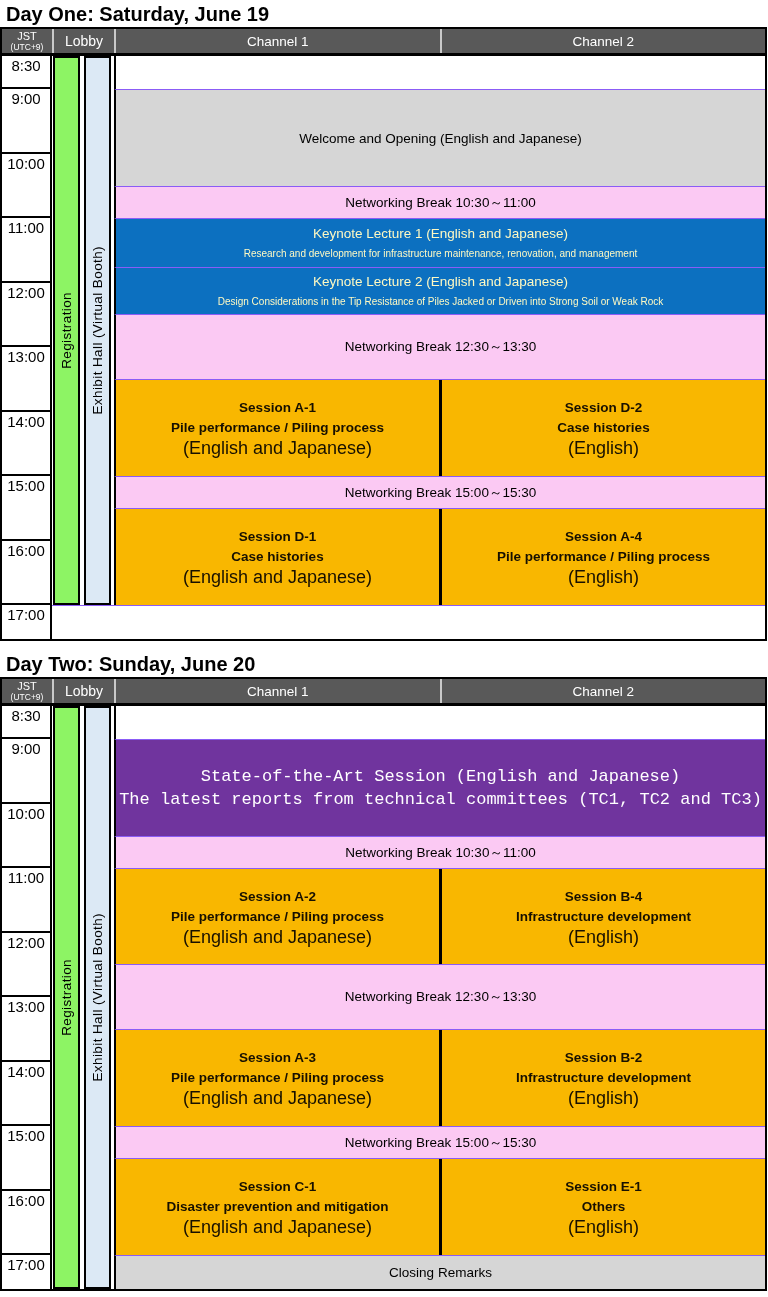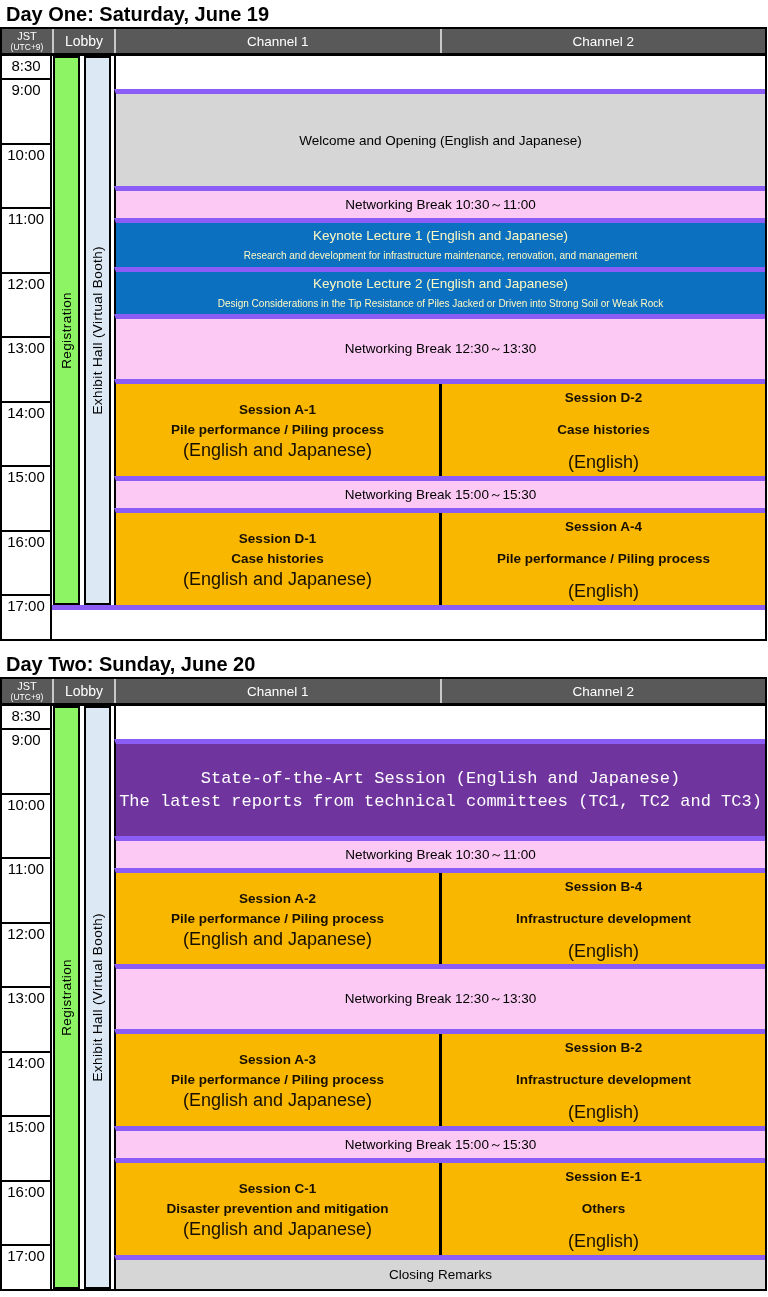--- a/index.html
+++ b/index.html
@@ -16,55 +16,55 @@
   .h-time { width:50px; flex-direction:column; line-height:1; }
   .h-time .tz  { font-size:11px; }
   .h-time .tzs { font-size:8.5px; margin-top:1px; }
   .h-lobby { width:62px; font-size:14px; border-left:2px solid #c9c9c9; }
   .h-ch { flex:1; font-size:13.5px; border-left:2px solid #c9c9c9; }
 
   
   .tbody { display:flex; height:583px; }
   .timecol { width:50px; box-sizing:border-box; border-right:2px solid #000; background:#fff; }
   .tcell { box-sizing:border-box; border-bottom:2px solid #000; font-size:15px; text-align:center; padding-top:1px; }
-  .tcell.half { height:24px; }
+  .tcell.half { height:33px; }
   .tcell.hour { height:64.5px; }
   .tcell.last { height:34px; border-bottom:none; }
 
   .rest { flex:1; position:relative; }
   .strips { position:absolute; left:0; top:0; width:60px; display:flex; }
   .strips.full { height:583px; }
   .strips.short { height:549px; }
   .strip { box-sizing:border-box; border:2px solid #000; display:flex; align-items:center; justify-content:center; }
   .strip.reg { width:27px; margin-left:1px; background:#8DF464; }
   .strip.exh { width:27px; margin-left:4px; background:#DCE9F5; }
   .strip span { writing-mode:vertical-rl; transform:rotate(180deg); white-space:nowrap; font-size:13.5px; letter-spacing:0.4px; }
 
   .events { margin-left:62px; height:583px; }
   .blk { box-sizing:border-box; border-left:2px solid #000; }
-  .blk + .blk { border-top:5px solid #8b5cf6; }
+  .blk + .blk { border-top:1px solid #8b5cf6; }
   .center { display:flex; align-items:center; justify-content:center; text-align:center; font-size:13.5px; }
   .col { display:flex; flex-direction:column; align-items:center; justify-content:center; text-align:center; }
 
   .h33{height:33px} .h97{height:97px} .h32{height:32px} .h49{height:49px}
   .h47{height:47px} .h65{height:65px} .h96{height:96px} .h34{height:34px}
 
   .b-white   { background:#ffffff; }
   .b-gray    { background:#D6D6D6; }
   .b-break   { background:#FBC9F3; }
   .b-keynote { background:#0C70C0; color:#fef9c3; }
   .b-sota    { background:#70349E; color:#fff; }
   .kn-t  { font-size:13.5px; line-height:21px; }
   .kn-s  { font-size:10px; line-height:19px; }
   .sota-l{ font-size:17px; line-height:23px;font-family:Liberation Mono, monospace; }
 
   .b-sess { display:flex; }
   .sc { flex:1; background:#F9B700; box-sizing:border-box; display:flex; flex-direction:column;
         justify-content:center; text-align:center; color:#171000; }
-  .sc + .sc { border-left:3px solid #000;gap:12px; }
+  .sc + .sc { border-left:3px solid #000; }
   .sn, .st { font-weight:bold; font-size:13.5px; line-height:20px; }
   .sl { font-size:18px; line-height:20px; }
 
   .span-left { margin-left:-62px; width:calc(100% + 62px); border-left:none; }
 </style>
 </head>
 <body>
 
 <div>
   <div class="day-title">Day One: Saturday, June 19</div>

